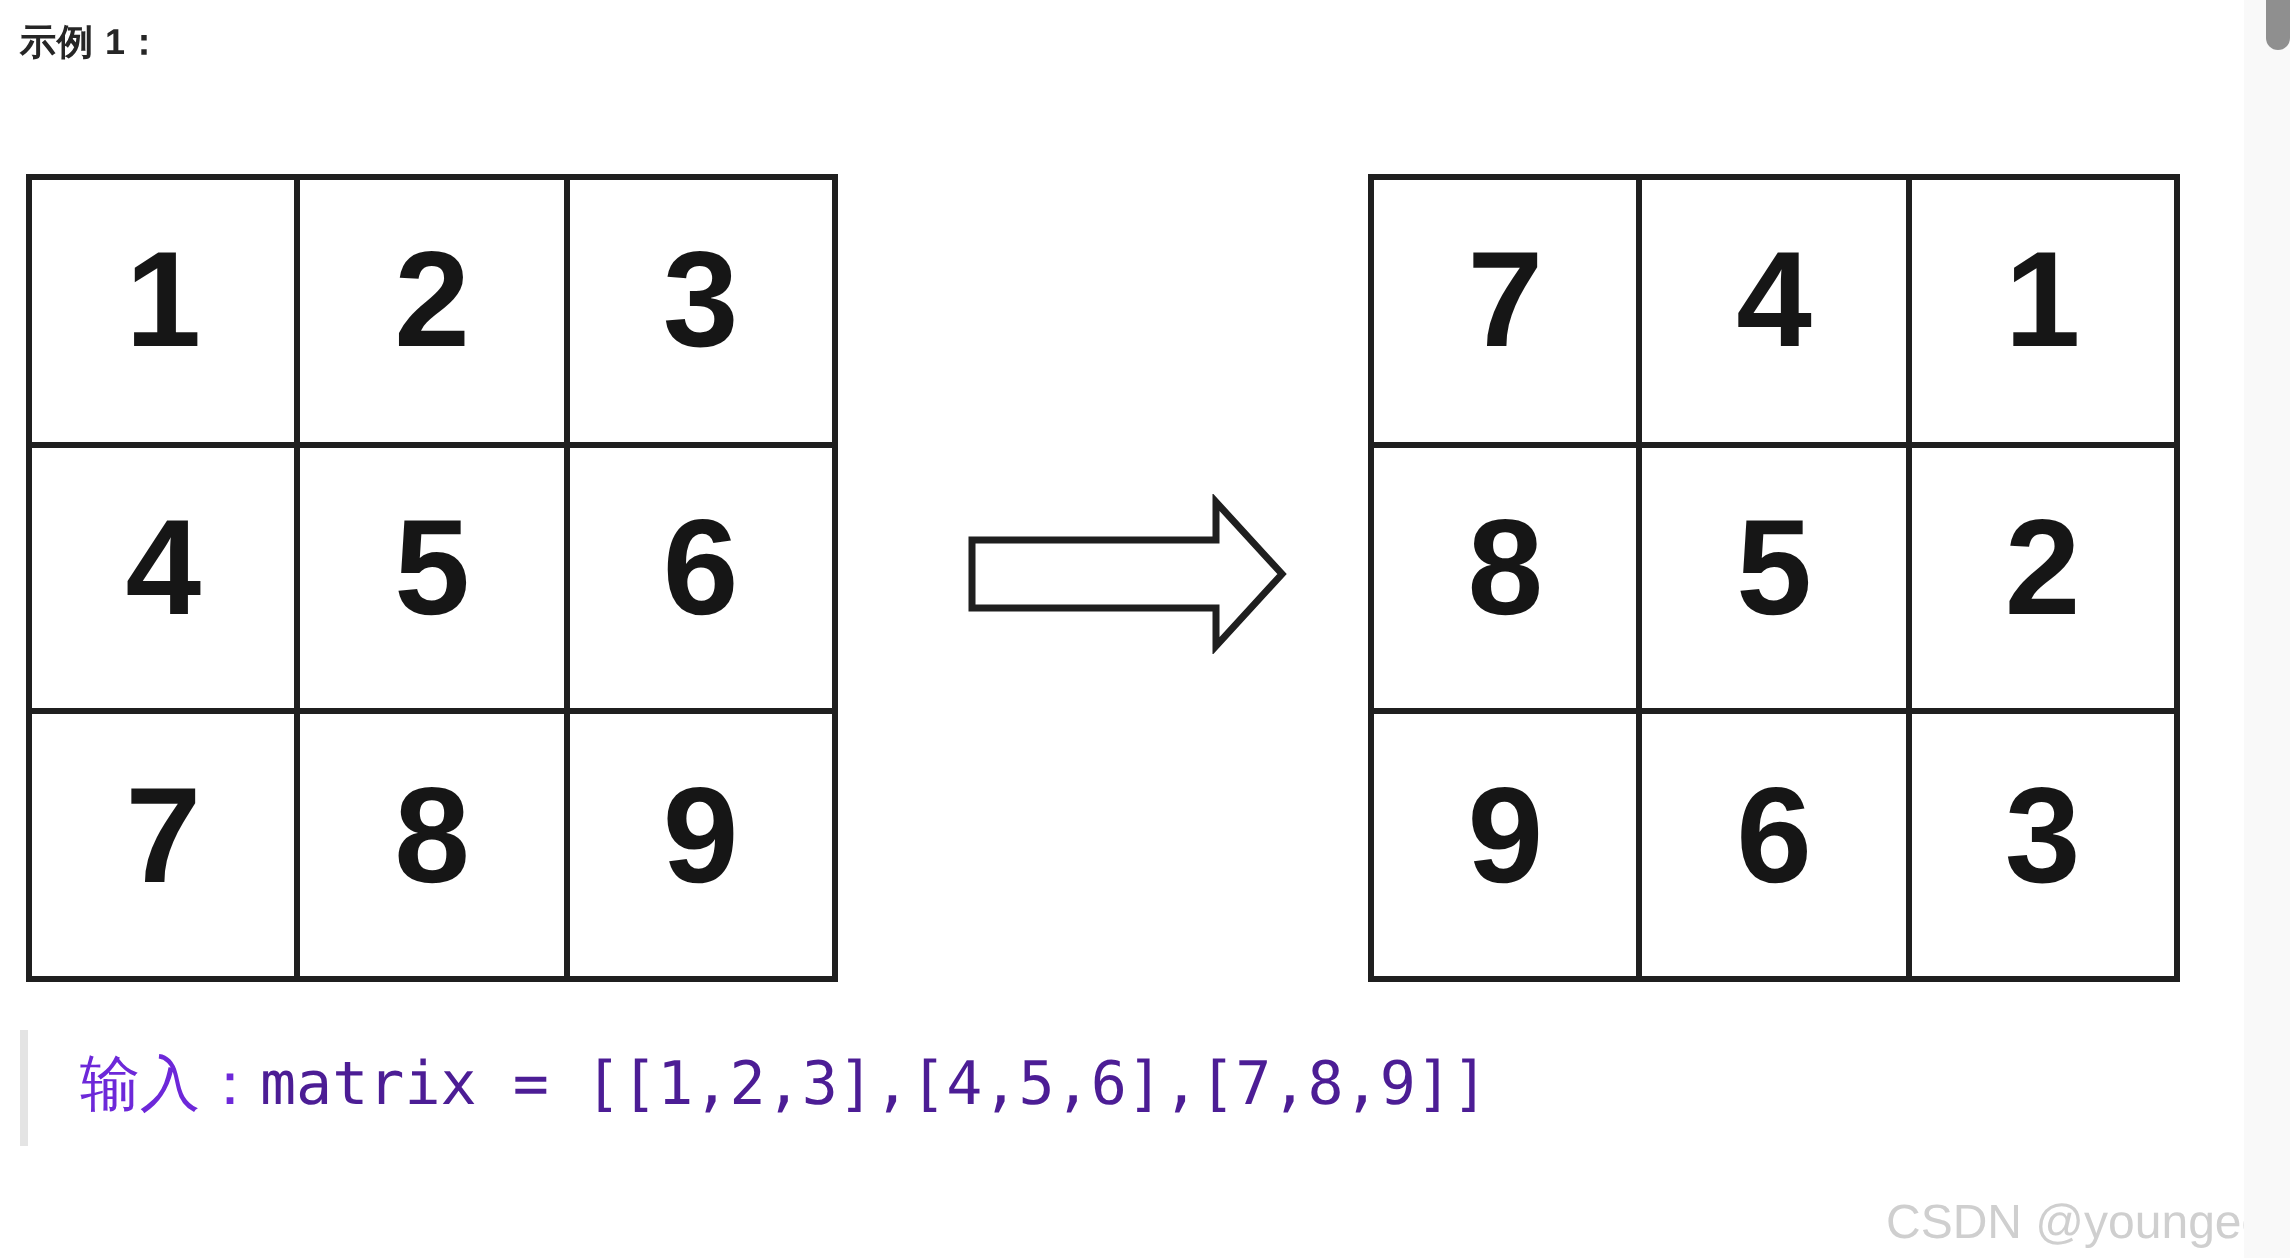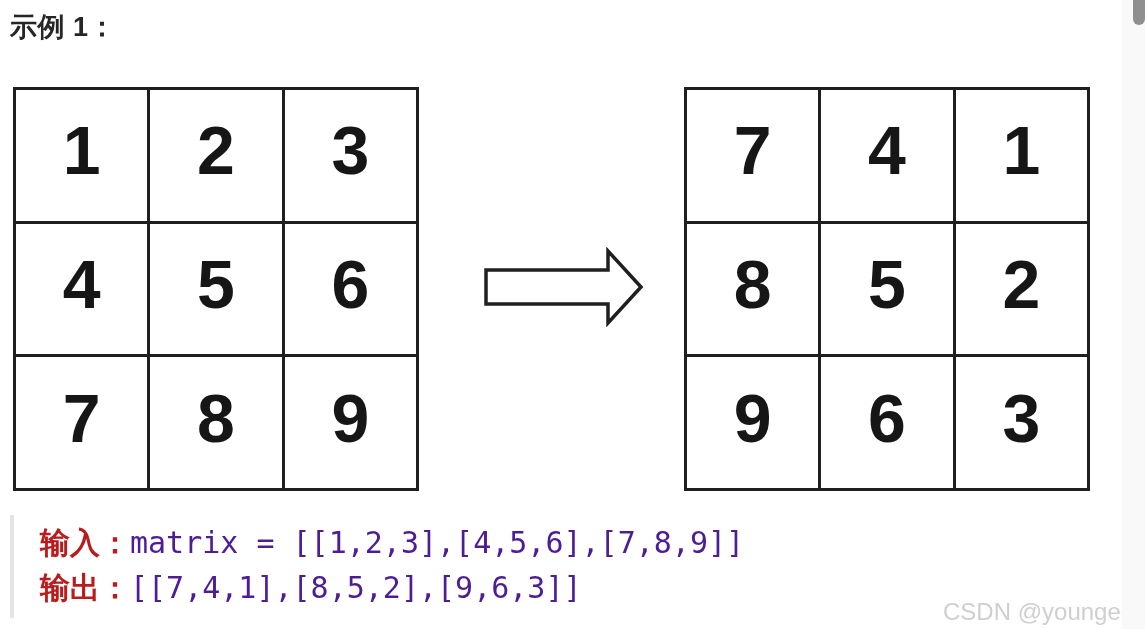--- a/index.html
+++ b/index.html
@@ -7,21 +7,21 @@
   body {
     position: relative;
     background: #ffffff;
     overflow: hidden;
     font-family: "Liberation Sans", sans-serif;
   }
 
   .heading {
     position: absolute;
     left: 10px; top: 9px;
-    font-size: 27px;
+    font-size: 18px;
     font-weight: bold;
     color: #262626;
     letter-spacing: 0.5px;
   }
 
   .matrix {
     position: absolute;
     width: 406px; height: 404px;
     background: #1f1f1f;           
     display: grid;
@@ -55,22 +55,22 @@
     position: absolute;
     left: 10px; top: 515px;
     border-left: 4px solid #e4e4e4;
     padding: 5px 0 8px 26px;
     font-family: "DejaVu Sans Mono", "Liberation Mono", monospace;
     font-size: 30px;
     line-height: 45px;
     white-space: nowrap;
   }
   .io-label {
-    font-weight: bold;
-    color: #b91c1c;
+    font-weight: normal;
+    color: #6d28d9;
     font-family: "Liberation Sans", "DejaVu Sans", sans-serif;
   }
   .io-code { color: #4c1d95; }
 
   .watermark {
     position: absolute;
     left: 943px; top: 598px;
     font-size: 24px;
     color: #cfcfcf;
     font-family: "Liberation Sans", sans-serif;
@@ -122,20 +122,19 @@
   <div class="cell">8</div>
   <div class="cell">5</div>
   <div class="cell">2</div>
   <div class="cell">9</div>
   <div class="cell">6</div>
   <div class="cell">3</div>
 </div>
 
 <pre class="io-block">
     <div class="io-line"><span class="io-label">输入：</span><span class="io-code">matrix = [[1,2,3],[4,5,6],[7,8,9]]</span></div>
-    <div class="io-line"><span class="io-label">输出：</span><span class="io-code">[[7,4,1],[8,5,2],[9,6,3]]</span></div>
   </pre>
 
 <div class="watermark"><span>CSDN @youngee</span><span class="underlined">11</span></div>
 
 <div class="scrollbar-track">
   <div class="scrollbar-thumb"></div>
 </div>
 
 </body></html>

